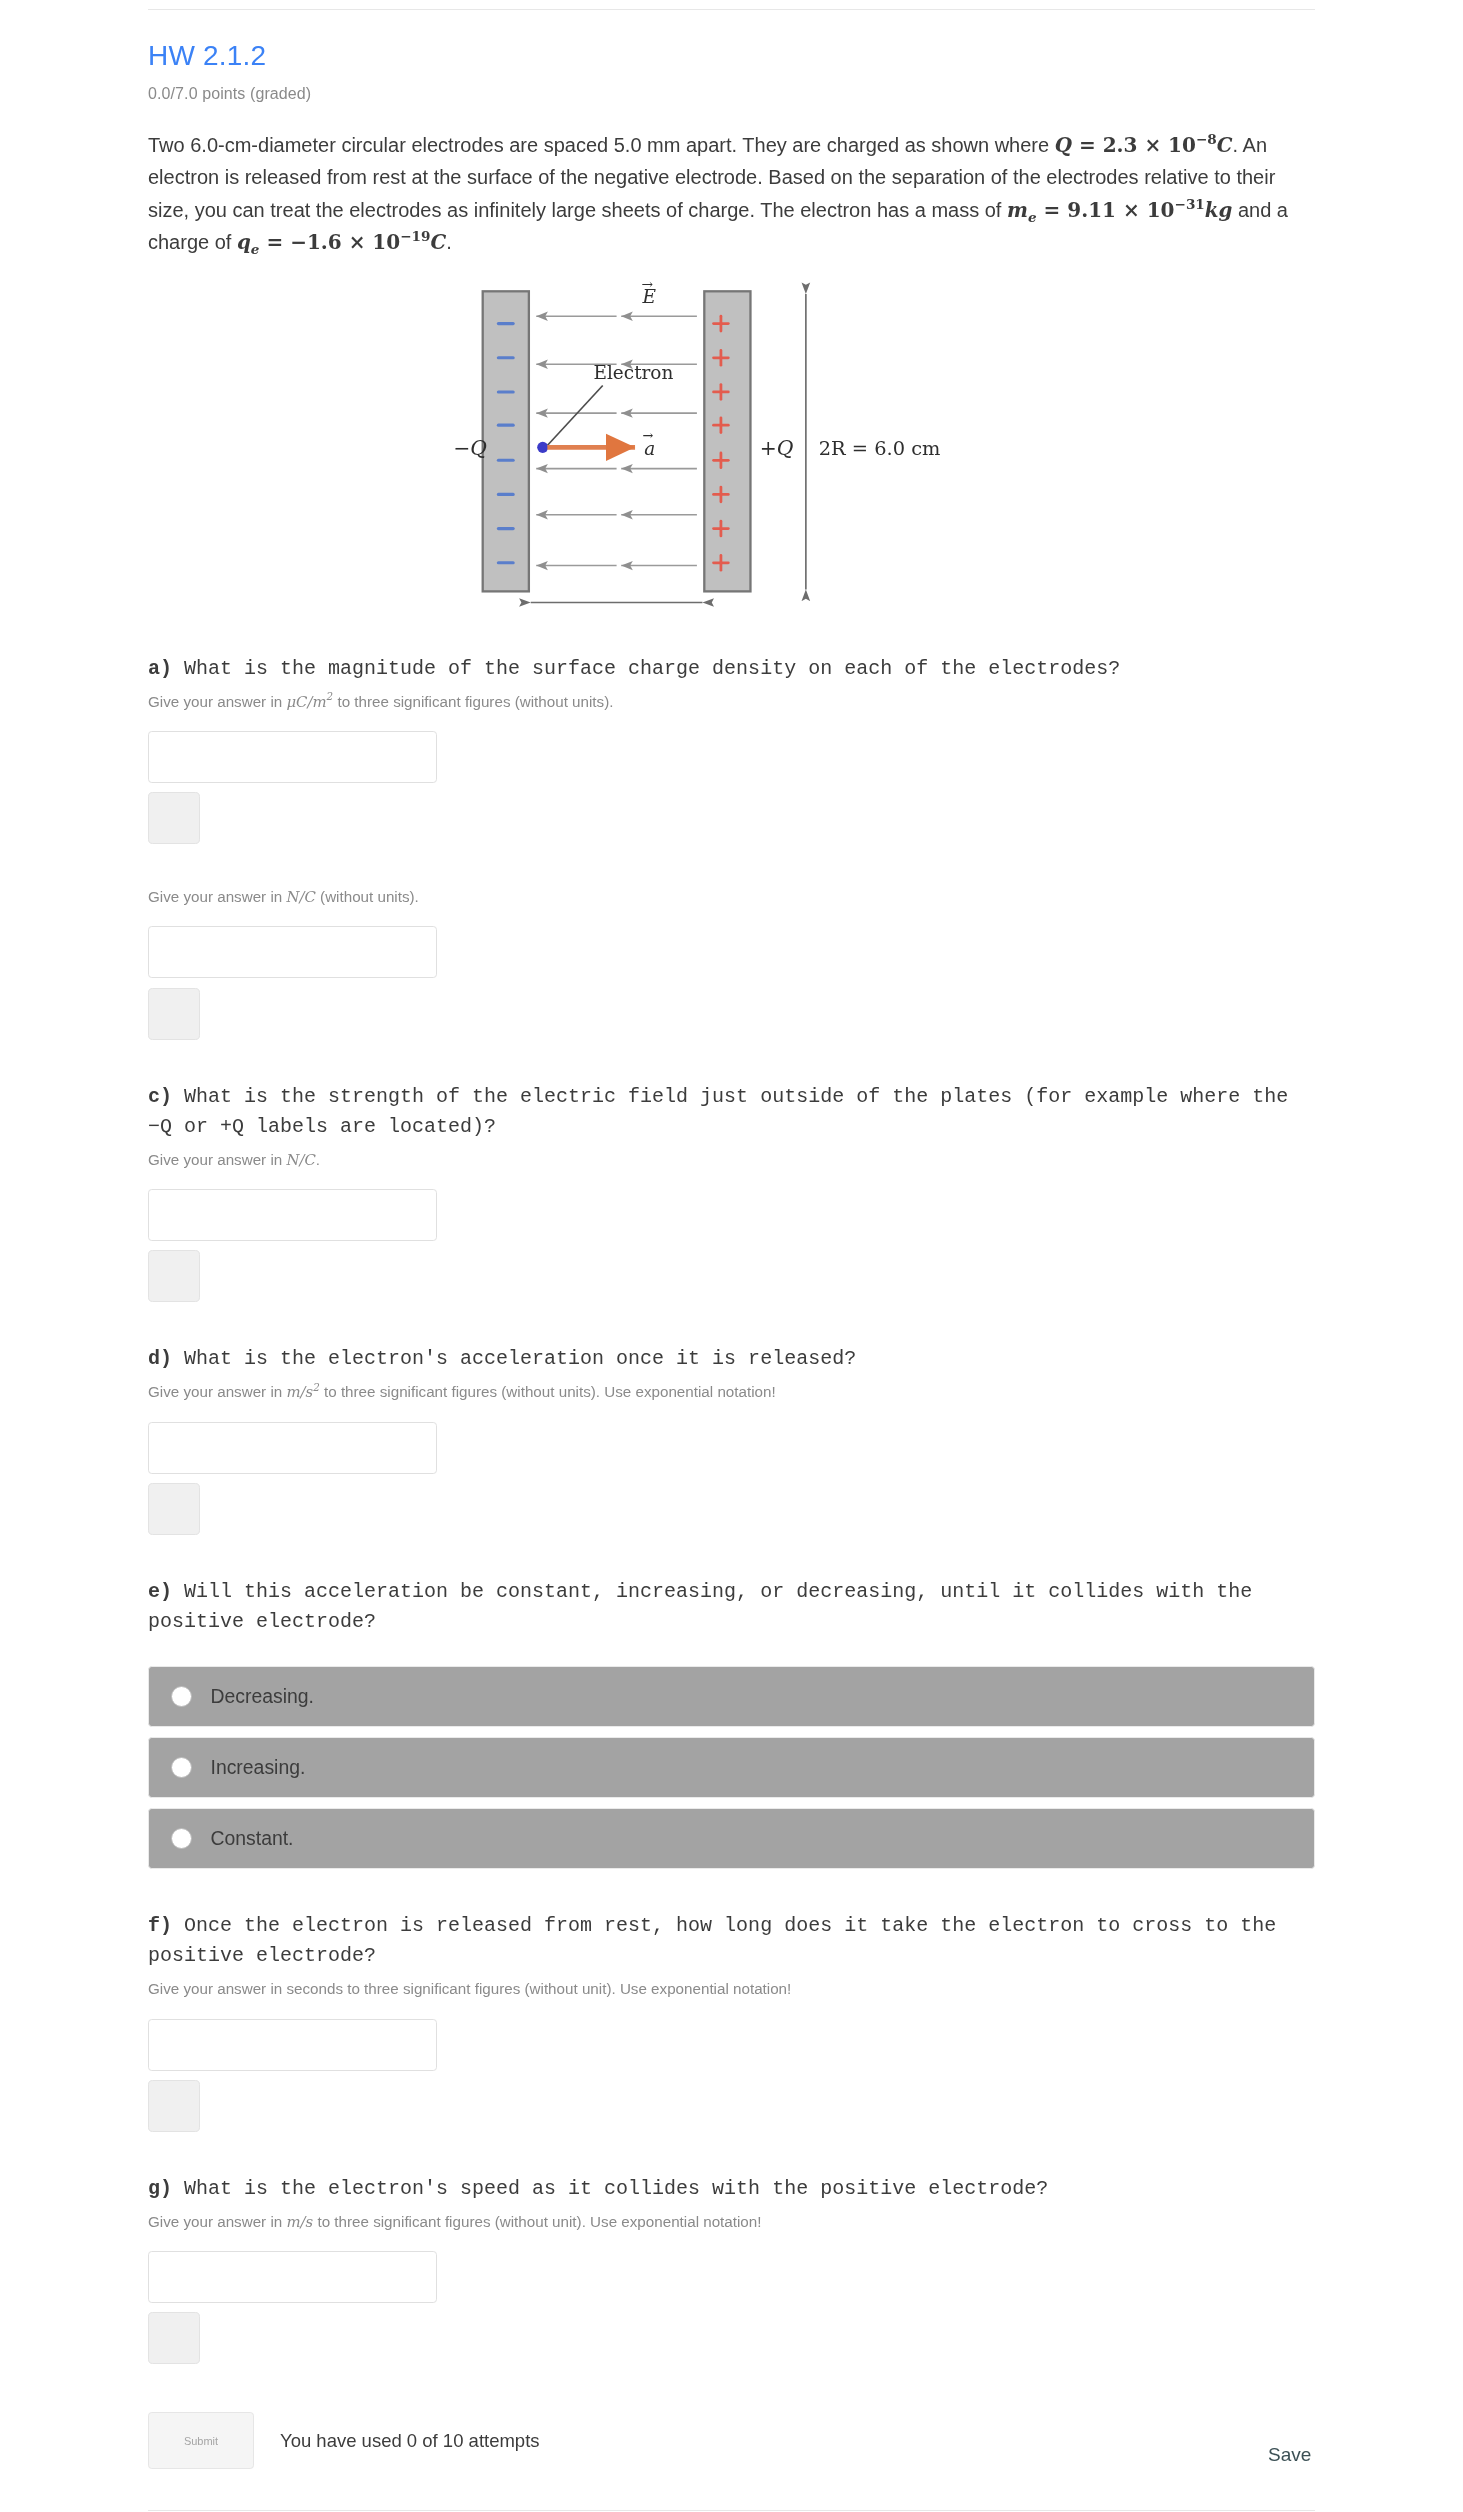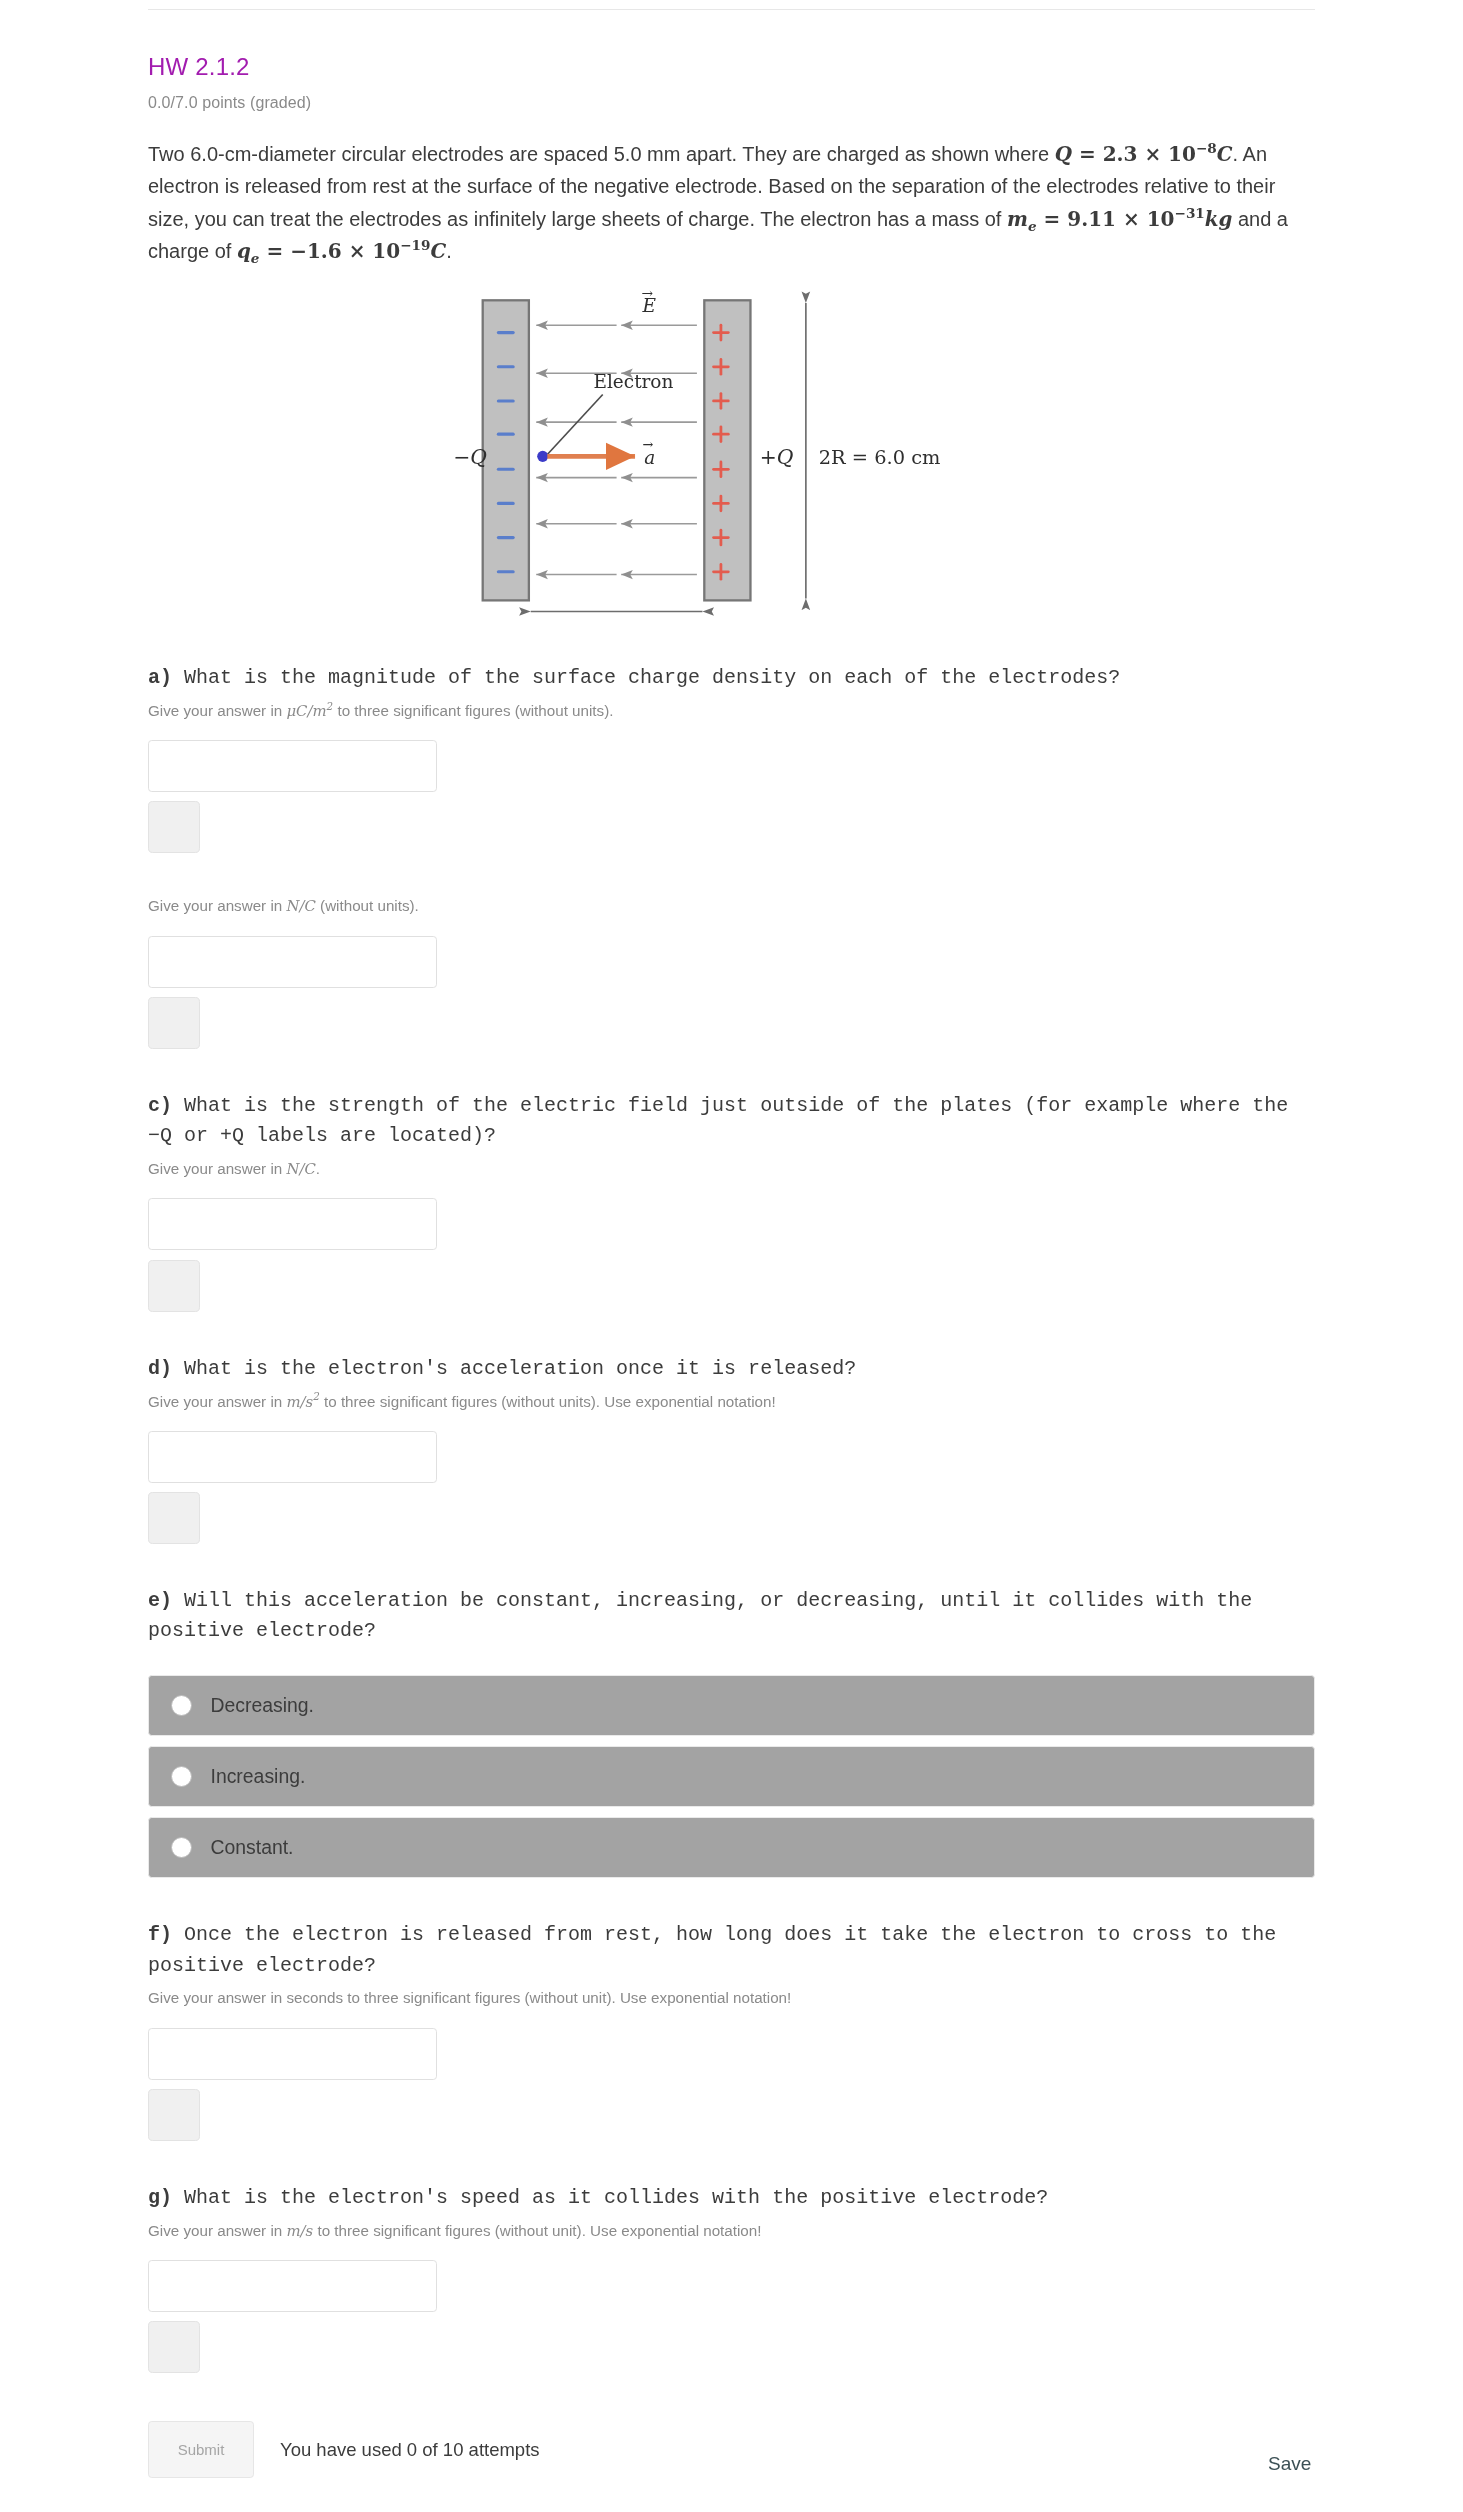--- a/index.html
+++ b/index.html
@@ -23,25 +23,25 @@
   }
   .hr {
     border: 0;
     border-top: 1.8px solid #e7e7e7;
     margin: 0;
   }
   .hr-top { margin-top: 9.2px; }
 
   
   .prob-title {
-    font-size: 24px;
+    font-size: 28px;
     font-weight: 400;
-    color: #a21caf;
+    color: #3b82f6;
     letter-spacing: 0.2px;
-    margin: 43px 0 0 0;
+    margin: 29px 0 0 0;
     line-height: 1.2;
   }
   .points {
     font-size: 16px;
     color: #8a8a8a;
     margin-top: 12px;
     letter-spacing: 0.1px;
   }
 
   
@@ -156,21 +156,21 @@
     align-items: center;
     height: 57px;
   }
   .submit-btn {
     width: 106px;
     height: 57px;
     background: #f5f5f5;
     border: 1.8px solid #e6e6e6;
     border-radius: 3.7px;
     color: #a5a5a5;
-    font-size: 15px;
+    font-size: 11px;
     font-family: "Liberation Sans", sans-serif;
     cursor: default;
   }
   .attempts {
     margin-left: 26px;
     font-size: 18.5px;
     color: #3c3c3c;
   }
   .save-link {
     margin-left: auto;

